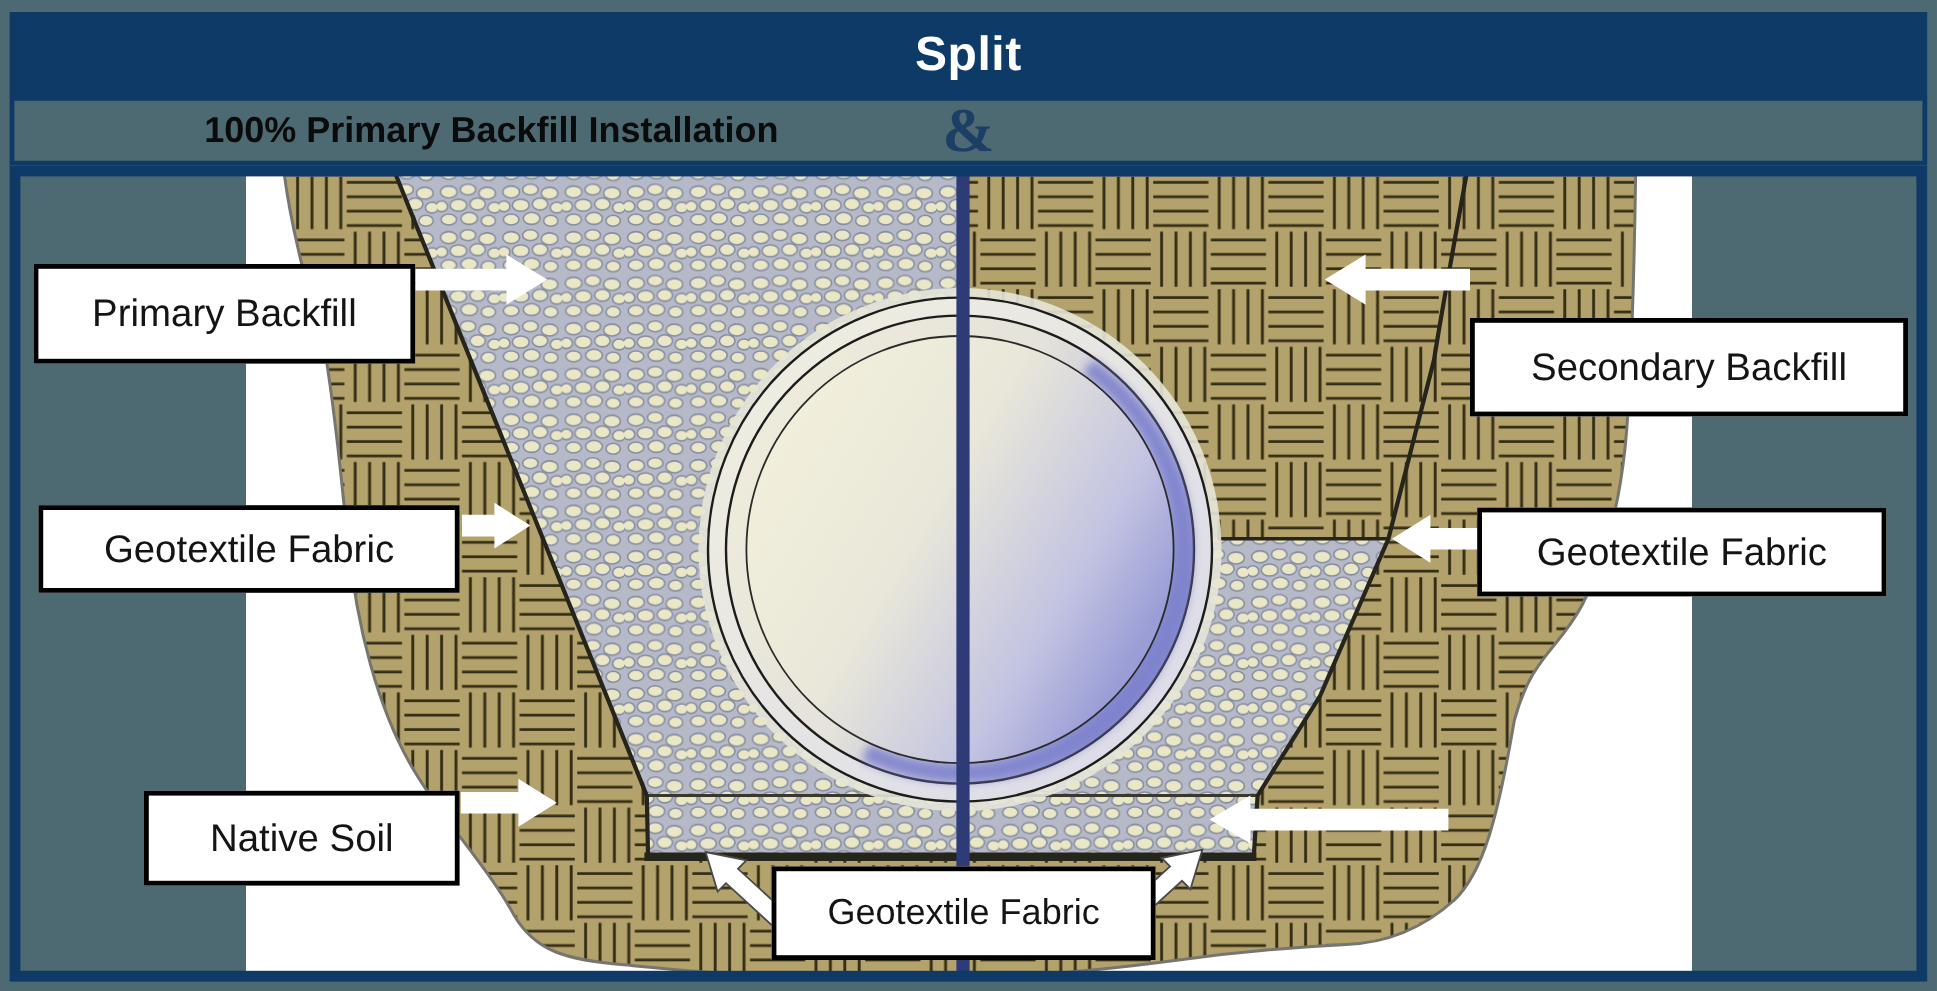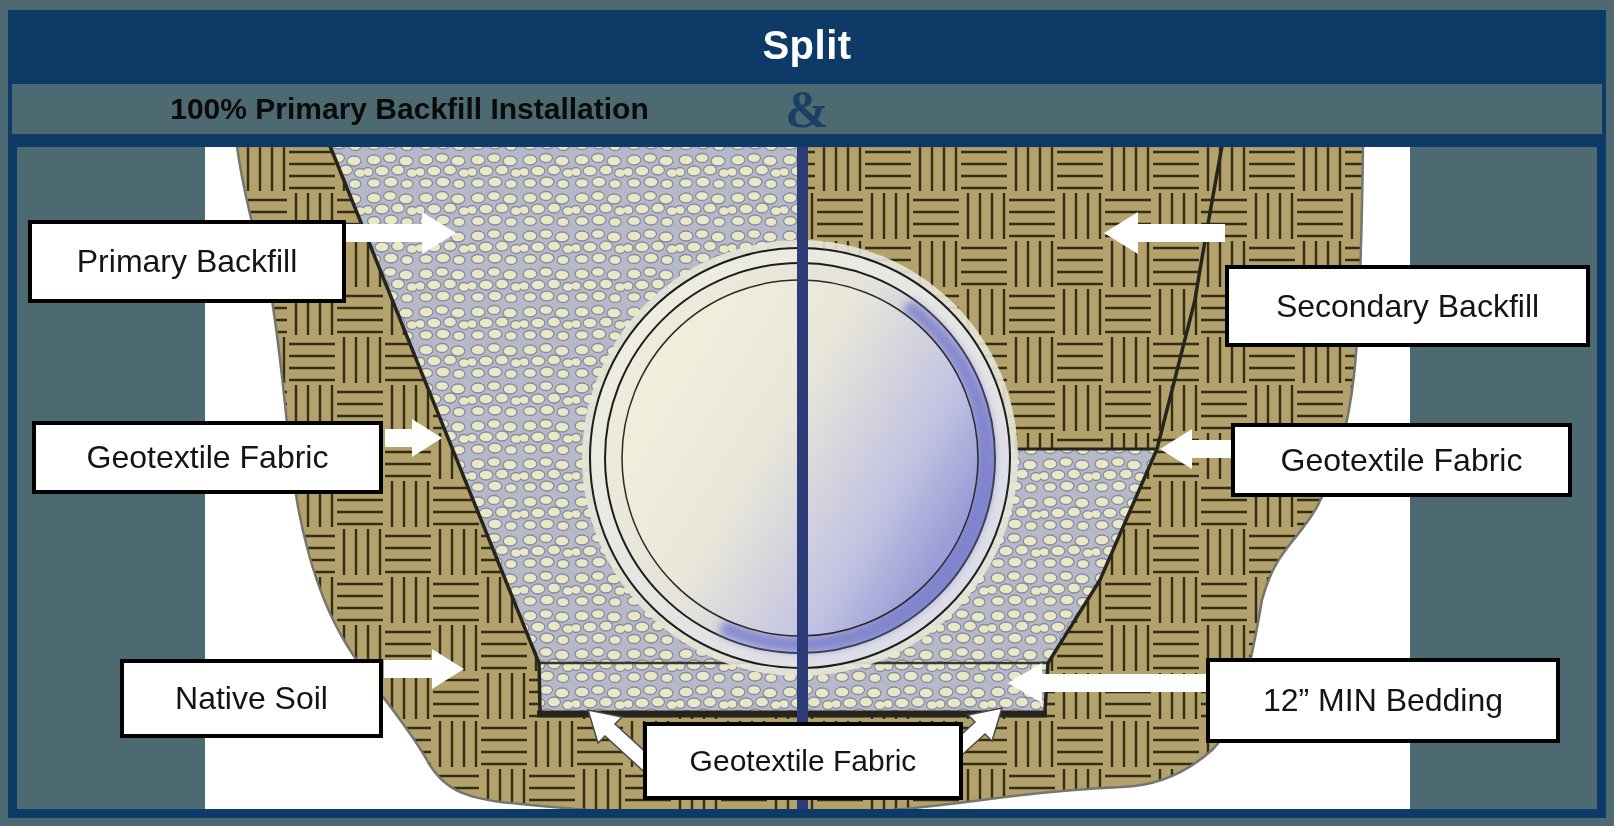--- a/index.html
+++ b/index.html
@@ -143,16 +143,15 @@
   <div class="subtitle-bar">
     <div class="sub-title sub-left">100% Primary Backfill Installation</div>
     <div class="amp">&amp;</div>
   </div>
 
   <div class="label-box lb-primary">Primary Backfill</div>
   <div class="label-box lb-secondary">Secondary Backfill</div>
   <div class="label-box lb-geo-left">Geotextile Fabric</div>
   <div class="label-box lb-geo-right">Geotextile Fabric</div>
   <div class="label-box lb-native">Native Soil</div>
-  <div class="label-box lb-bedding">12” MIN Bedding</div>
   <div class="label-box lb-geo-bottom">Geotextile Fabric</div>
 
 </div>
 
 </body></html>

